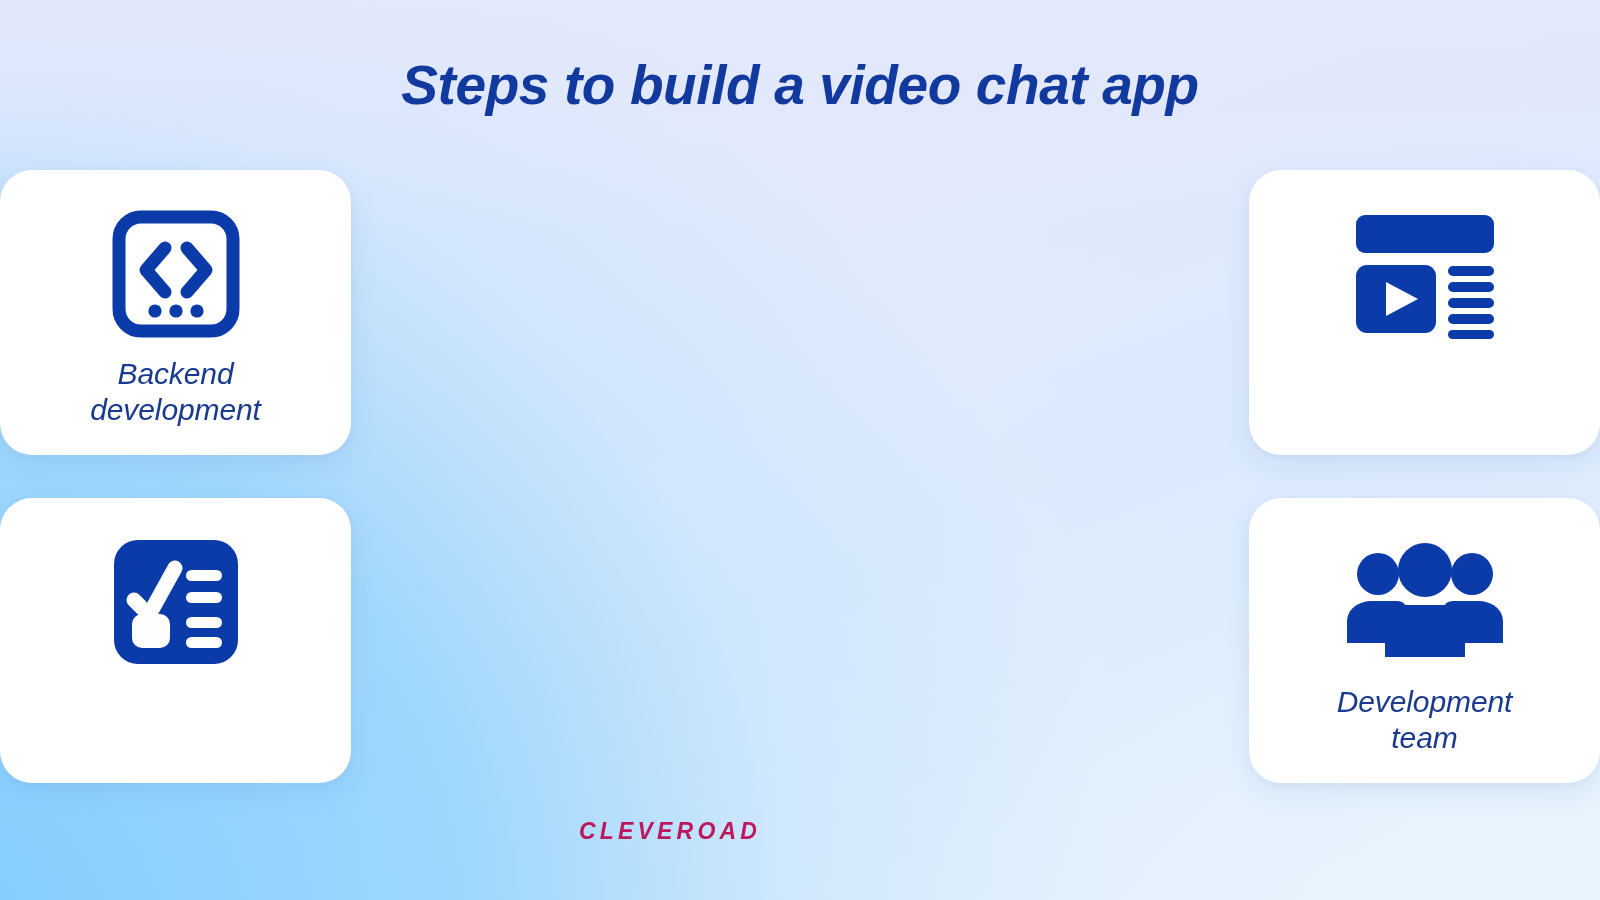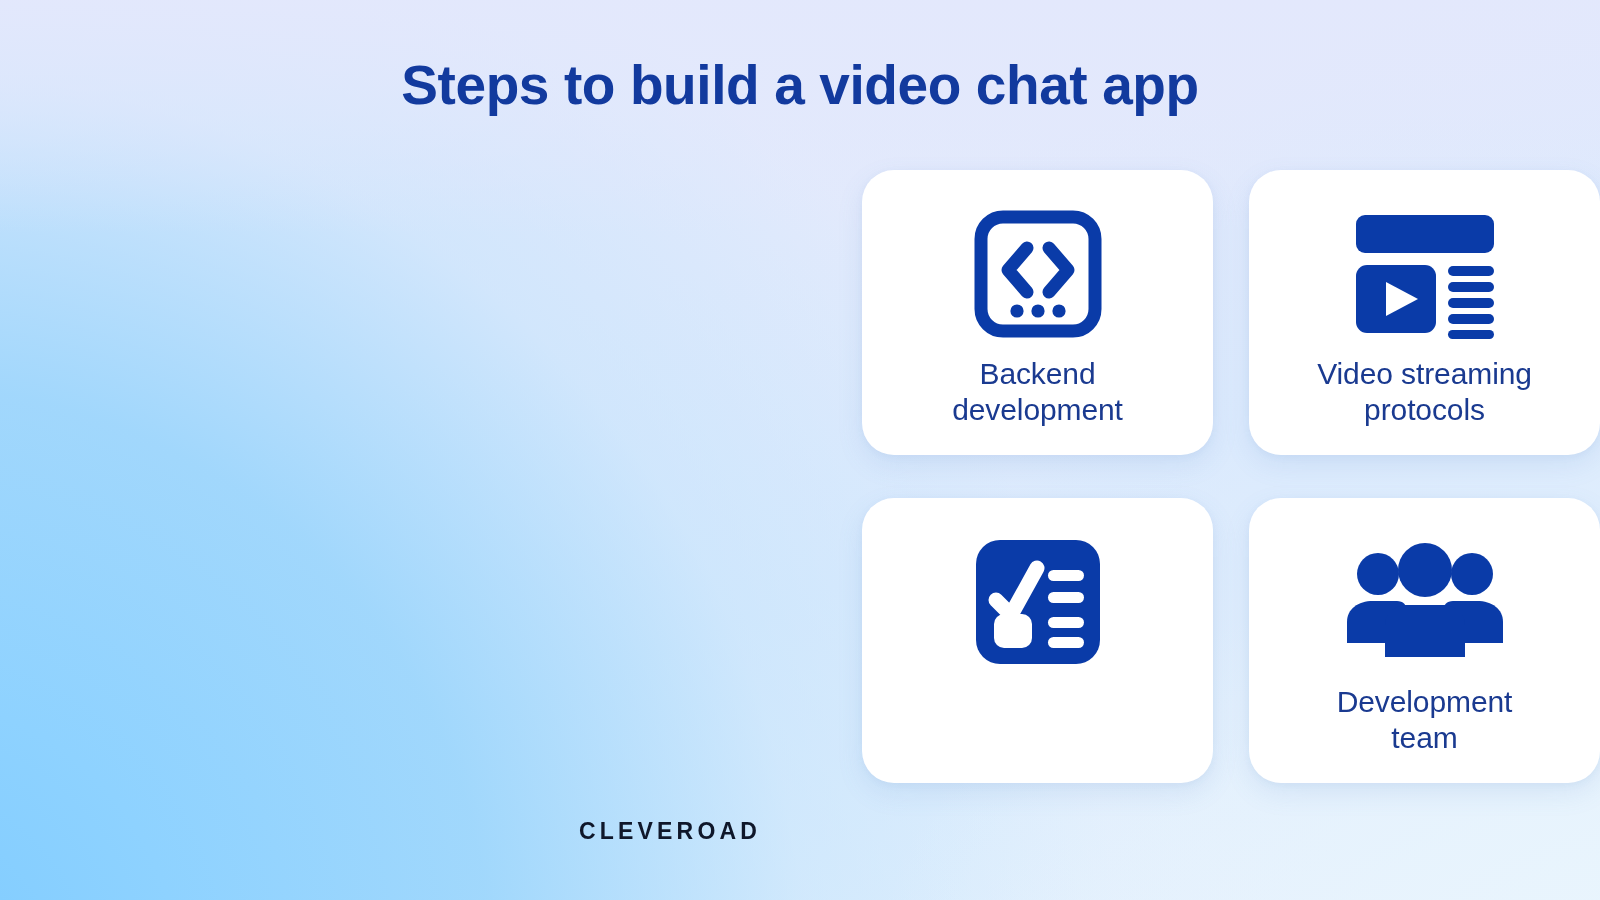--- a/index.html
+++ b/index.html
@@ -15,20 +15,21 @@
   }
 
   
   #infographic {
     position: absolute;
     inset: 0;
     width: 1600px;
     height: 900px;
     background: #e3e8fc;
     overflow: hidden;
+    font-style: italic;
   }
   .bg-layer {
     position: absolute;
     inset: 0;
     pointer-events: none;
   }
   
   .bg-base {
     background: linear-gradient(160deg, #e4e8fc 0%, #e2e9fc 35%, #dbeafd 60%, #e6f3fd 100%);
   }
@@ -64,21 +65,21 @@
 
   
   .rows {
     position: absolute;
     top: 170px;
     left: 0;
     width: 1600px;
   }
   .row {
     display: flex;
-    justify-content: flex-end;
+    justify-content: space-between;
     align-items: flex-start;
     gap: 36px;
   }
   .row-two {
     margin-top: 43px;
   }
 
   .card {
     width: 351px;
     height: 285px;
@@ -116,21 +117,21 @@
   
   .footer-brand {
     position: absolute;
     top: 818px;
     left: 0;
     width: 1340px;
     text-align: center;
     font-size: 23px;
     font-weight: 700;
     letter-spacing: 4.2px;
-    color: #0f172a;
+    color: #be185d;
   }
 </style>
 </head>
 <body>
 
 <div id="infographic">
 
   <div class="bg-layer bg-base"></div>
   <div class="bg-layer bg-bloom-left"></div>
   <div class="bg-layer bg-bloom-right"></div>
@@ -168,22 +169,20 @@
 
             <path d="M36 73 L68 90 L36 107 Z" fill="#ffffff"></path>
 
             <rect x="98" y="57" width="46" height="10" rx="5" fill="#0a3ba8"></rect>
             <rect x="98" y="73" width="46" height="10" rx="5" fill="#0a3ba8"></rect>
             <rect x="98" y="89" width="46" height="10" rx="5" fill="#0a3ba8"></rect>
             <rect x="98" y="105" width="46" height="10" rx="5" fill="#0a3ba8"></rect>
             <rect x="98" y="121" width="46" height="9" rx="4.5" fill="#0a3ba8"></rect>
           </svg>
         </div>
-        <div class="card-label">Video streaming
-protocols</div>
       </div>
 
     </div>
 
     <div class="row row-two">
 
       <div class="card">
         <div class="icon-wrap">
           <svg width="128" height="128" viewBox="0 0 128 128" fill="none">
             <rect x="2" y="2" width="124" height="124" rx="24" fill="#0a3ba8"></rect>

